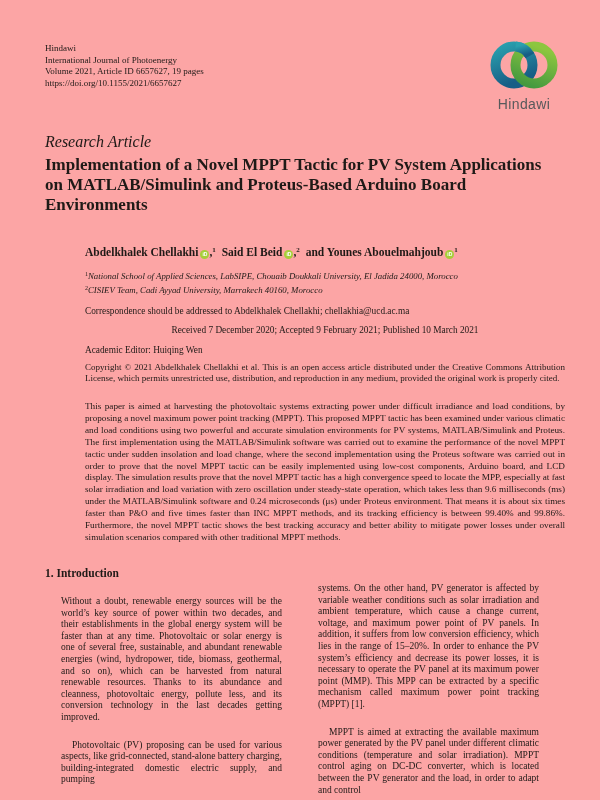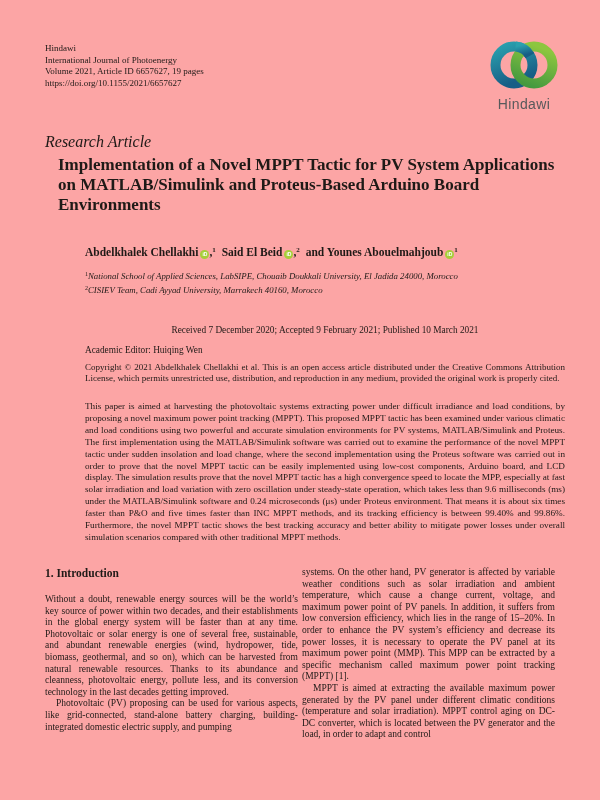--- a/index.html
+++ b/index.html
@@ -19,21 +19,21 @@
   .logo { position: absolute; left: 476px; top: 36px; width: 96px; text-align: center; }
   .logo svg { display: block; margin: 0 auto; }
   .logo-text {
     font-family: "Liberation Sans", "DejaVu Sans", sans-serif;
     color: var(--logo_text_gray, #58595b);
     font-size: 14px; letter-spacing: 0.4px; margin-top: 2px;
   }
 
   
   .article-type { position: absolute; left: 45px; top: 133px; font-style: italic; font-size: 16px; }
-  .title { position: absolute; left: 58px; top: 155px; width: 512px; font-weight: bold; font-size: 17px; line-height: 19.8px; }
+  .title { position: absolute; left: 45px; top: 155px; width: 512px; font-weight: bold; font-size: 17px; line-height: 19.8px; }
 
   
   .authors { position: absolute; left: 85px; top: 246px; font-size: 11.5px; font-weight: bold; }
   .authors sup { font-size: 7px; vertical-align: 4px; }
   .author { margin-right: 3px; }
   .orcid {
     display: inline-block; width: 9px; height: 9px; border-radius: 50%;
     background: var(--orcid_green, #a6ce39); color: #fff;
     font-family: "Liberation Sans", "DejaVu Sans", sans-serif;
     font-size: 5px; line-height: 9px; font-weight: bold; text-align: center;
@@ -49,21 +49,21 @@
   .editor { top: 345px; }
   .copyright { position: absolute; left: 85px; top: 362px; width: 480px; font-size: 9px; line-height: 11.2px; text-align: justify; }
 
   
   .abstract { position: absolute; left: 85px; top: 401px; width: 480px; font-size: 9.2px; line-height: 11.9px; text-align: justify; }
 
   
   .columns { position: absolute; left: 45px; top: 567px; width: 522px; display: flex; gap: 4px; }
   .col { width: 253px; font-size: 9.5px; line-height: 11.6px; text-align: justify; }
   .section-heading { font-weight: bold; font-size: 11.5px; line-height: 13px; margin-bottom: 14px; }
-  .col p { margin: 0; }
+  .col p { margin: 16px; }
   .para-indent { text-indent: 11px; }
 </style>
 </head>
 <body>
 
 <div class="page">
 
   <div class="header-meta">
     <div>Hindawi</div>
     <div>International Journal of Photoenergy</div>
@@ -97,20 +97,21 @@
     <span class="author"><span>Abdelkhalek Chellakhi</span><span class="orcid">iD</span><span>,</span><sup>1</sup></span>
     <span class="author"><span>Said El Beid</span><span class="orcid">iD</span><span>,</span><sup>2</sup></span>
     <span class="author"><span>and Younes Abouelmahjoub</span><span class="orcid">iD</span><span></span><sup>1</sup></span>
   </div>
 
   <div class="affiliations">
     <div><sup>1</sup><span>National School of Applied Sciences, LabSIPE, Chouaib Doukkali University, El Jadida 24000, Morocco</span></div>
     <div><sup>2</sup><span>CISIEV Team, Cadi Ayyad University, Marrakech 40160, Morocco</span></div>
   </div>
 
+  <div class="meta-line correspondence"><span>Correspondence should be addressed to Abdelkhalek Chellakhi; </span><span>chellakhia@ucd.ac.ma</span></div>
   <div class="meta-line dates">Received 7 December 2020; Accepted 9 February 2021; Published 10 March 2021</div>
   <div class="meta-line editor">Academic Editor: Huiqing Wen</div>
 
   <div class="copyright">Copyright © 2021 Abdelkhalek Chellakhi et al. This is an open access article distributed under the Creative Commons Attribution License, which permits unrestricted use, distribution, and reproduction in any medium, provided the original work is properly cited.</div>
 
   <div class="abstract">This paper is aimed at harvesting the photovoltaic systems extracting power under difficult irradiance and load conditions, by proposing a novel maximum power point tracking (MPPT). This proposed MPPT tactic has been examined under various climatic and load conditions using two powerful and accurate simulation environments for PV systems, MATLAB/Simulink and Proteus. The first implementation using the MATLAB/Simulink software was carried out to examine the performance of the novel MPPT tactic under sudden insolation and load change, where the second implementation using the Proteus software was carried out in order to prove that the novel MPPT tactic can be easily implemented using low-cost components, Arduino board, and LCD display. The simulation results prove that the novel MPPT tactic has a high convergence speed to locate the MPP, especially at fast solar irradiation and load variation with zero oscillation under steady-state operation, which takes less than 9.6 milliseconds (ms) under the MATLAB/Simulink software and 0.24 microseconds (μs) under Proteus environment. That means it is about six times faster than P&amp;O and five times faster than INC MPPT methods, and its tracking efficiency is between 99.40% and 99.86%. Furthermore, the novel MPPT tactic shows the best tracking accuracy and better ability to mitigate power losses under overall simulation scenarios compared with other traditional MPPT methods.</div>
 
   <div class="columns">
     <div class="col">
       <h2 class="section-heading">1. Introduction</h2>

